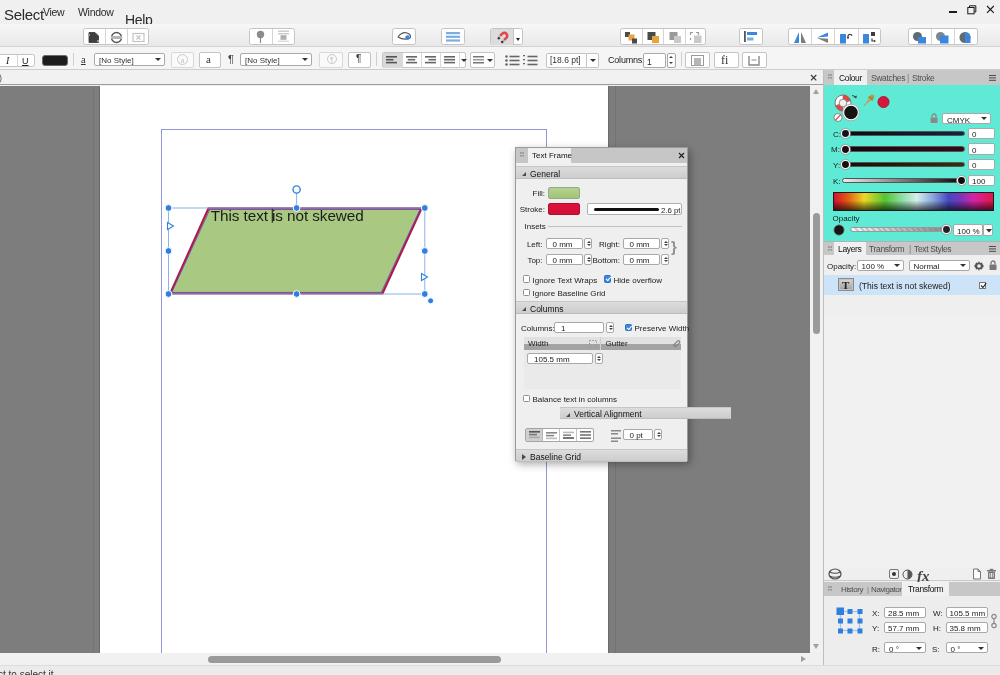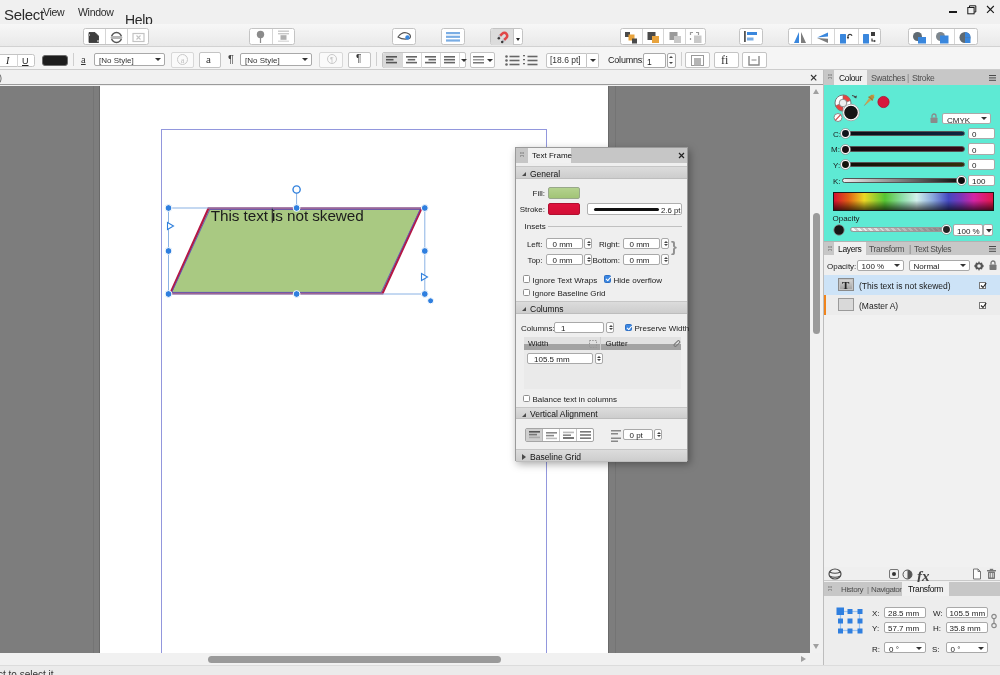--- a/index.html
+++ b/index.html
@@ -417,21 +417,21 @@
     </div>
     <div class="abs" style="left:8px;top:202px;width:157px;height:39px;background:#eaeaea;">
       <div class="inp" style="left:3px;top:3px;width:66px;height:11.5px;">
           <span>105.5 mm</span>
         </div>
       <div class="stepper" style="left:70.5px;top:3px;height:11.5px;"></div>
     </div>
     <div class="chk" style="left:6.5px;top:247.3px;"></div>
     <span class="lbl" style="left:16.5px;top:247.5px;">Balance text in columns</span>
 
-    <div class="shead" style="top:259.3px;">
+    <div class="shead" style="top:259.3px;margin-left:44px;">
         <div class="tri-open"></div>
         <span class="t">Vertical Alignment</span>
       </div>
     <div class="abs" style="left:9px;top:280px;width:69px;height:14px;border:1px solid #a5a5a5;border-radius:2px;background:#fff;">
       <div class="abs" style="left:0;top:0;width:17px;height:12px;background:#cfcfcf;border-right:1px solid #b5b5b5;"></div>
       <svg class="abs" style="left:2.5px;top:2px;" width="12" height="9">
           <rect x="0" y="0" width="11" height="1.6" fill="#555"></rect>
           <rect x="0" y="2.8" width="8" height="1.6" fill="#777"></rect>
           <rect x="0" y="5.6" width="11" height="1.6" fill="#aaa"></rect>
         </svg>
@@ -622,29 +622,20 @@
 
   <div class="abs" style="left:0;top:205px;width:177px;height:20px;background:#cde3f7;">
     <div class="abs" style="left:14px;top:3px;width:16px;height:13px;background:linear-gradient(#d8d8d8,#9e9e9e);border:1px solid #8a8a8a;box-shadow:inset 0 0 0 1px #c4c4c4;"></div>
     <span class="abs" style="left:18px;top:4px;font-family:'Liberation Serif',serif;font-size:11px;font-weight:bold;color:#222;">T</span>
     <span class="lbl" style="left:35px;top:6px;font-size:8.5px;">(This text is not skewed)</span>
     <div class="abs" style="left:154.5px;top:6.5px;width:7.5px;height:7.5px;background:#fff;border:1px solid #777;"></div>
     <svg class="abs" style="left:155px;top:6px;" width="9" height="9">
         <path d="M2 4.5 L4 6.5 L7.2 2.2" fill="none" stroke="#222" stroke-width="1.1"></path>
       </svg>
   </div>
-  <div class="abs" style="left:0;top:225px;width:177px;height:20px;background:#ececec;">
-      <div class="abs" style="left:0;top:0;width:2px;height:20px;background:#f0841c;"></div>
-    <div class="abs" style="left:14px;top:3px;width:16px;height:13px;background:#d9d9d9;border:1px solid #9a9a9a;"></div>
-    <span class="lbl" style="left:35px;top:6px;font-size:8.5px;">(Master A)</span>
-    <div class="abs" style="left:154.5px;top:6.5px;width:7.5px;height:7.5px;background:#fff;border:1px solid #777;"></div>
-    <svg class="abs" style="left:155px;top:6px;" width="9" height="9">
-        <path d="M2 4.5 L4 6.5 L7.2 2.2" fill="none" stroke="#222" stroke-width="1.1"></path>
-      </svg>
-  </div>
 
   <div class="abs" style="left:0;top:245px;width:177px;height:252px;background:#f1f1f1;"></div>
 
   <div class="abs" style="left:0;top:497px;width:177px;height:14px;background:#efefef;border-bottom:1px solid #c9c9c9;">
     <svg class="abs" style="left:4px;top:1px;" width="14" height="12" viewBox="0 0 14 12">
         <ellipse cx="7" cy="6" rx="6" ry="5" fill="none" stroke="#4a4a4a" stroke-width="1.2"></ellipse>
         <path d="M1.5 4 Q7 6.5 12.5 4 M1.5 8 Q7 10.5 12.5 8" fill="none" stroke="#4a4a4a" stroke-width="1.1"></path>
       </svg>
     <div class="abs" style="left:65px;top:2px;width:10px;height:10px;border:1px solid #777;border-radius:2px;">
         <div class="abs" style="left:1.8px;top:1.8px;width:4.5px;height:4.5px;border-radius:50%;background:#333;"></div>

